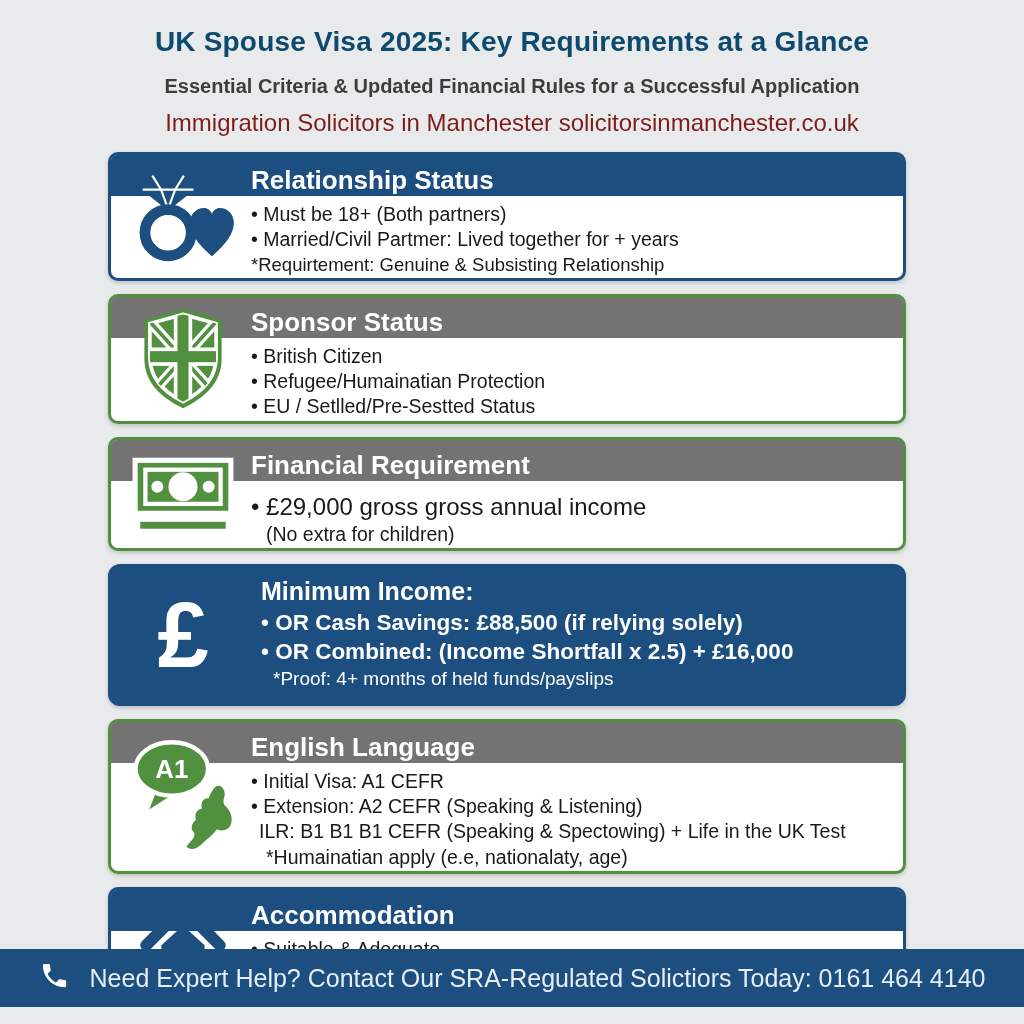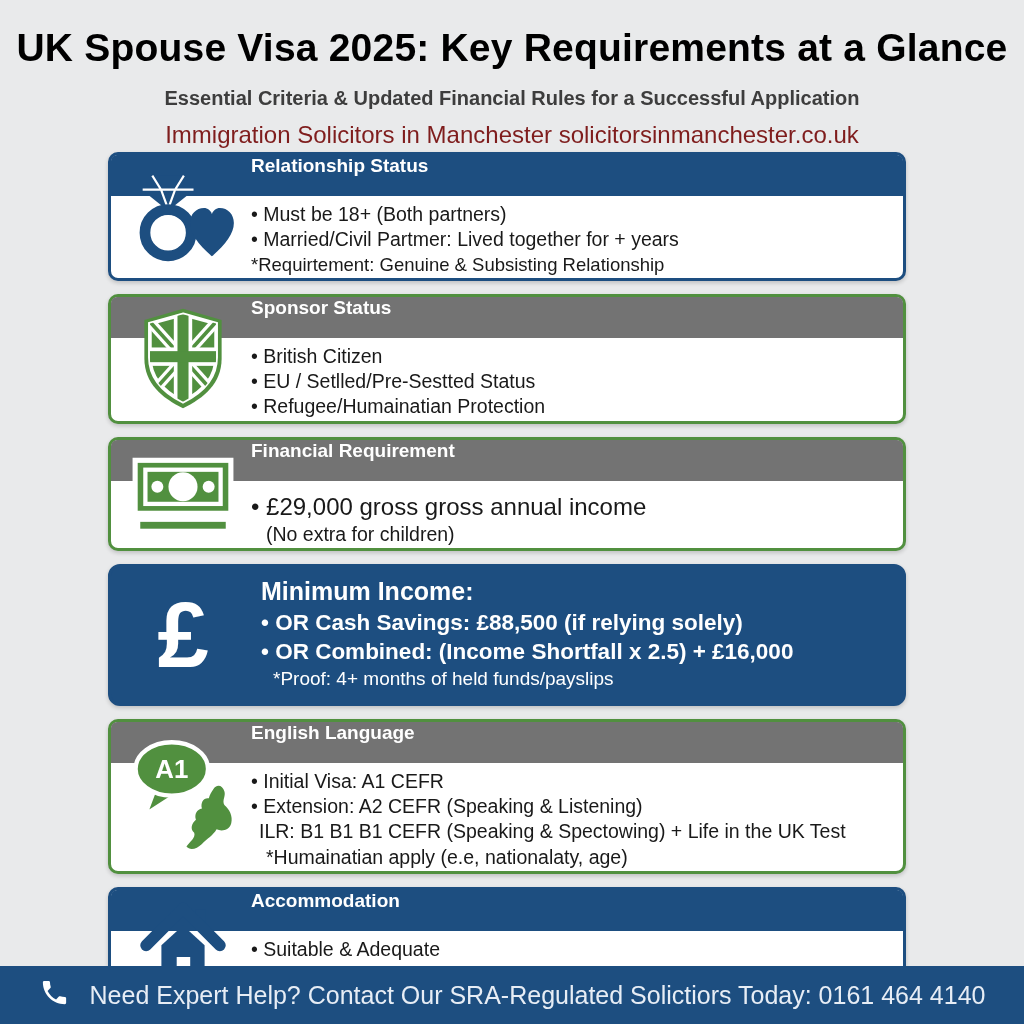--- a/index.html
+++ b/index.html
@@ -4,35 +4,35 @@
 <style>
   html,body{margin:0;padding:0;}
   body{
     width:1024px;height:1024px;position:relative;overflow:hidden;
     background:#e9eaeb;
     font-family:"Liberation Sans",sans-serif;
     -webkit-font-smoothing:antialiased;
   }
   
   .page-header{position:absolute;top:26px;left:0;width:100%;text-align:center;}
-  .main-title{font-size:39px;font-weight:bold;color:#000000;letter-spacing:.2px;}
+  .main-title{font-size:28px;font-weight:bold;color:#0c4a6e;letter-spacing:.2px;}
   .sub-title{font-size:20px;font-weight:bold;color:#3d3d3d;margin-top:17px;}
   .byline{font-size:24px;font-weight:400;color:#7f1d1d;margin-top:11px;}
 
   
   .cards{position:absolute;left:108px;top:152px;width:798px;}
   .card{
     position:relative;background:#fff;border-radius:10px;margin-bottom:13px;
     box-shadow:0 2px 4px rgba(0,0,0,.18);
   }
   .card.blue{border:3px solid #1d4e80;}
   .card.green{border:3px solid #51903f;}
   .card-head{
-    height:41px;display:flex;align-items:flex-start;padding-left:140px;
-    border-radius:6px 6px 0 0;color:#fff;font-size:19px;font-weight:bold;
+    height:41px;display:flex;align-items:flex-end;padding-left:140px;
+    border-radius:6px 6px 0 0;color:#fff;font-size:26px;font-weight:bold;
   }
   .card.blue .card-head{background:#1d4e80;}
   .card.green .card-head{background:#737373;}
   .card-body{
     padding:6px 14px 1px 140px;font-size:19.5px;color:#191919;line-height:1.3;
   }
   .icon-wrap{
     position:absolute;left:12px;top:8px;width:120px;bottom:8px;
     display:flex;align-items:center;justify-content:center;pointer-events:none;
   }
@@ -45,21 +45,21 @@
     background:#1d4e80;border:3px solid #1d4e80;color:#fff;
     padding:9px 14px 11px 150px;border-radius:12px;
   }
   .solid-title{font-size:25px;font-weight:bold;line-height:1.25;}
   .solid-line{font-size:22.5px;font-weight:bold;line-height:1.32;}
   .solid-small{font-size:19px;font-weight:400;padding-left:12px;line-height:1.3;}
   .pound-glyph{font-size:92px;font-weight:bold;color:#fff;line-height:1;}
 
   
   .footer{
-    position:absolute;left:0;bottom:0;width:100%;height:58px;background:#1d4e80;
+    position:absolute;left:0;bottom:17px;width:100%;height:58px;background:#1d4e80;
     display:flex;align-items:center;justify-content:center;gap:20px;
     color:#e7edf5;font-size:25px;font-weight:500;
   }
 
   
   .icon-wrap svg{display:block;}
   .bubble-label{font:bold 30px "Liberation Sans",sans-serif;fill:#fff;}
 </style>
 </head>
 <body>
@@ -91,22 +91,22 @@
       </svg>
     </div>
   </div>
 
   <div class="card green">
     <div class="card-head">
       <span>Sponsor Status</span>
     </div>
     <div class="card-body">
       <div>• British Citizen</div>
+      <div>• Refugee/Humainatian Protection</div>
       <div>• EU / Setlled/Pre-Sestted Status</div>
-      <div>• Refugee/Humainatian Protection</div>
     </div>
     <div class="icon-wrap">
       <svg viewBox="0 0 100 112" width="92" height="103">
         <defs>
           <clipPath id="sclip">
               <path d="M50 8 L86 18 V55 C86 79 70 93 50 103 C30 93 14 79 14 55 V18 Z"></path>
             </clipPath>
         </defs>
         <path d="M50 2 L92 14 V56 C92 83 73 99 50 110 C27 99 8 83 8 56 V14 Z" fill="#51903f"></path>
         <path d="M50 8 L86 18 V55 C86 79 70 93 50 103 C30 93 14 79 14 55 V18 Z" fill="#51903f" stroke="#fff" stroke-width="4"></path>

